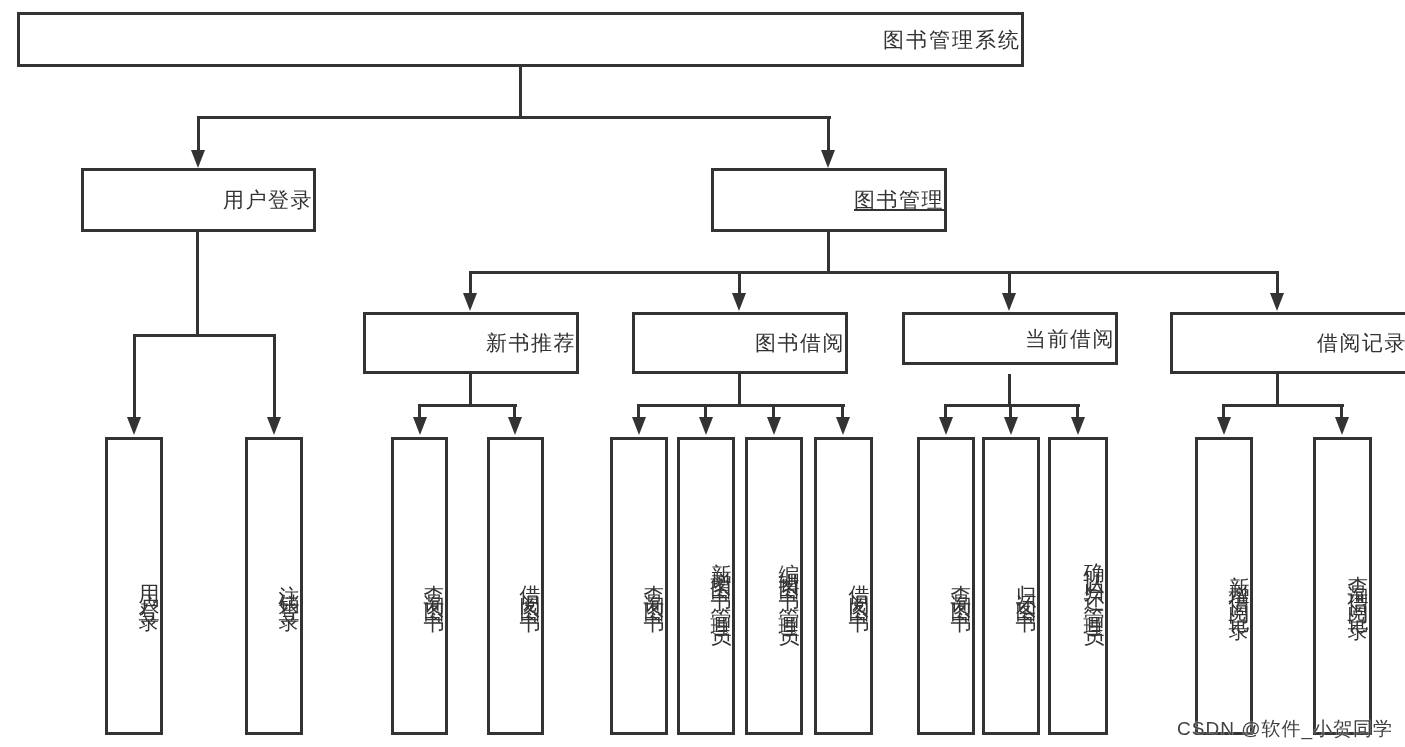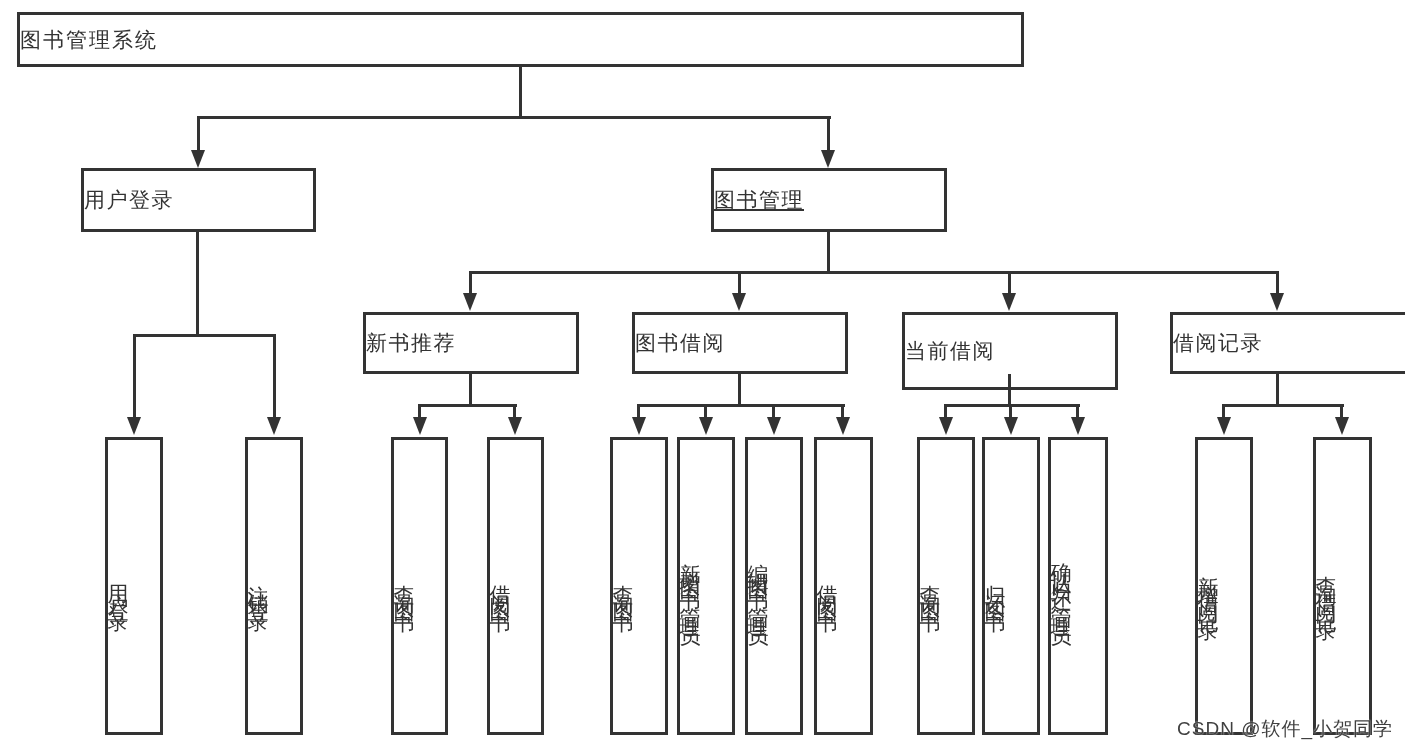--- a/index.html
+++ b/index.html
@@ -16,21 +16,21 @@
     overflow: hidden;
     color: #333333;
   }
   .box {
     position: absolute;
     box-sizing: border-box;
     border: 3px solid #333333;
     background: #ffffff;
     display: flex;
     align-items: center;
-    justify-content: flex-start;
+    justify-content: flex-end;
   }
   .hlabel {
     font-size: 21px;
     letter-spacing: 1.5px;
     color: #333333;
     white-space: nowrap;
   }
   .title-label {
     font-size: 21px;
     letter-spacing: 2px;
@@ -109,21 +109,21 @@
   <div class="arrow-head" style="left:1002px; top:293px;"></div>
   <div class="line" style="left:1276px; top:271px; width:3px; height:23px;"></div>
   <div class="arrow-head" style="left:1270px; top:293px;"></div>
 
   <div class="box" style="left:363px; top:312px; width:216px; height:62px;">
     <span class="hlabel">新书推荐</span>
   </div>
   <div class="box" style="left:632px; top:312px; width:216px; height:62px;">
     <span class="hlabel">图书借阅</span>
   </div>
-  <div class="box" style="left:902px; top:312px; width:216px; height:78px;">
+  <div class="box" style="left:902px; top:312px; width:216px; height:53px;">
     <span class="hlabel">当前借阅</span>
   </div>
   <div class="box" style="left:1170px; top:312px; width:240px; height:62px;">
     <span class="hlabel">借阅记录</span>
   </div>
 
   <div class="line" style="left:469px; top:374px; width:3px; height:32px;"></div>
   <div class="line" style="left:419px; top:404px; width:98px; height:3px;"></div>
   <div class="line" style="left:418px; top:404px; width:3px; height:15px;"></div>
   <div class="arrow-head" style="left:413px; top:417px;"></div>

